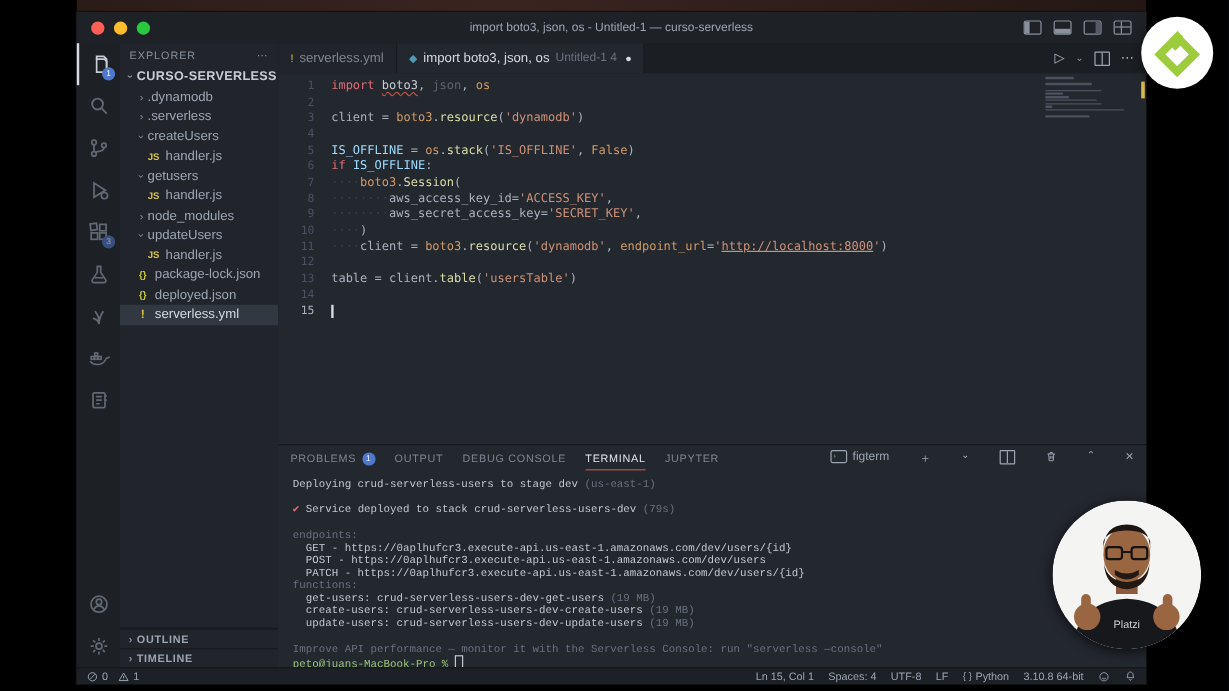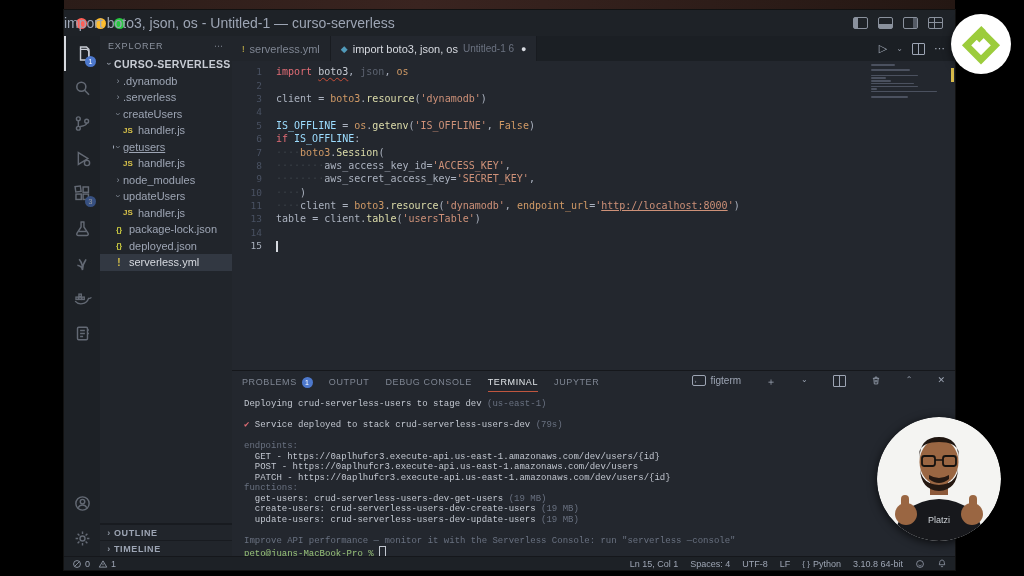--- a/index.html
+++ b/index.html
@@ -7,21 +7,21 @@
        font-family:"Liberation Sans",sans-serif;-webkit-font-smoothing:antialiased;}
   .wallpaper{position:absolute;left:64px;top:0;width:891px;height:12px;
              background:linear-gradient(90deg,#2b1c18,#3a2420 40%,#241713);}
   .vscode{position:absolute;left:64px;top:10px;width:891px;height:560px;background:#21252b;
           display:flex;flex-direction:column;box-shadow:0 0 0 1px #111;}
   
   .titlebar{height:26px;background:#1e2227;display:flex;align-items:center;position:relative;flex:0 0 auto;}
   .lights{display:flex;gap:8px;padding-left:12px;}
   .light{width:11px;height:11px;border-radius:50%;}
   .l-red{background:#ff5f57}.l-yellow{background:#febc2e}.l-green{background:#28c840}
-  .titletext{position:absolute;left:0;right:0;font-size:14px;color:#9da5b4;pointer-events:none;}
+  .titletext{position:absolute;left:0;right:0;text-align:center;font-size:10px;color:#9da5b4;pointer-events:none;}
   .tb-icons{margin-left:auto;display:flex;gap:10px;padding-right:12px;align-items:center;}
   .layic{width:13px;height:10px;border:1px solid #8a919d;border-radius:2px;position:relative;display:inline-block;}
   .layic.fill-left::before{content:"";position:absolute;left:0;top:0;bottom:0;width:4px;background:#8a919d;}
   .layic.fill-bottom::before{content:"";position:absolute;left:0;right:0;bottom:0;height:4px;background:#8a919d;}
   .layic.fill-right::before{content:"";position:absolute;right:0;top:0;bottom:0;width:4px;background:#555b66;}
   .layic.grid::before{content:"";position:absolute;left:5px;top:0;bottom:0;width:1px;background:#8a919d;}
   .layic.grid::after{content:"";position:absolute;left:0;right:0;top:4px;height:1px;background:#8a919d;}
   
   .main{flex:1;display:flex;min-height:0;}
   .activitybar{width:36px;background:#1d2126;display:flex;flex-direction:column;align-items:center;flex:0 0 auto;}
@@ -246,21 +246,21 @@
             <span>.serverless</span>
           </div>
           <div class="trow" style="padding-left: 13px;">
             <span class="chev exp">›</span>
             <span>createUsers</span>
           </div>
           <div class="trow" style="padding-left: 22px;">
             <span class="ficon js">JS</span>
             <span>handler.js</span>
           </div>
-          <div class="trow" style="padding-left: 13px; text-decoration: underline;">
+          <div class="trow" style="padding-left: 13px;">
             <span class="chev exp">›</span>
             <span>getusers</span>
           </div>
           <div class="trow" style="padding-left: 22px;">
             <span class="ficon js">JS</span>
             <span>handler.js</span>
           </div>
           <div class="trow" style="padding-left: 13px;">
             <span class="chev">›</span>
             <span>node_modules</span>
@@ -301,45 +301,46 @@
     <div class="egroup">
       <div class="tabsrow">
         <div id="tabs-host" style="display:flex;">
             <div class="tab">
               <span class="ticon" style="color: rgb(216, 194, 74);">!</span>
               <span>serverless.yml</span>
             </div>
             <div class="tab active">
               <span class="ticon" style="color: rgb(81, 154, 186);">◆</span>
               <span>import boto3, json, os</span>
-              <span class="sub">Untitled-1 6</span>
+              <span class="sub">Untitled-1 4</span>
               <span class="dirty">●</span>
             </div>
           </div>
         <div class="ed-actions">
           <span>▷</span>
           <span class="small">⌄</span>
           <span class="splitic"></span>
           <span>⋯</span>
         </div>
       </div>
 
       <div class="editor">
         <div class="codelines">
             <div class="cl"><span class="num">1</span><span class="code"><span class="tk-k">import </span><span class="tk-n">boto3</span><span class="tk-w">, </span><span class="tk-d">json</span><span class="tk-w">, </span><span class="tk-o">os</span></span></div>
             <div class="cl"><span class="num">2</span><span class="code"></span></div>
             <div class="cl"><span class="num">3</span><span class="code"><span class="tk-w">client </span><span class="tk-w">= </span><span class="tk-o">boto3</span><span class="tk-w">.</span><span class="tk-f">resource</span><span class="tk-w">(</span><span class="tk-s">'dynamodb'</span><span class="tk-w">)</span></span></div>
             <div class="cl"><span class="num">4</span><span class="code"></span></div>
-            <div class="cl"><span class="num">5</span><span class="code"><span class="tk-v">IS_OFFLINE</span><span class="tk-w"> = </span><span class="tk-o">os</span><span class="tk-w">.</span><span class="tk-f">getenv</span><span class="tk-w">(</span><span class="tk-s">'IS_OFFLINE'</span><span class="tk-w">, </span><span class="tk-o">False</span><span class="tk-w">)</span></span></div>
+            <div class="cl"><span class="num">5</span><span class="code"><span class="tk-v">IS_OFFLINE</span><span class="tk-w"> = </span><span class="tk-o">os</span><span class="tk-w">.</span><span class="tk-f">stack</span><span class="tk-w">(</span><span class="tk-s">'IS_OFFLINE'</span><span class="tk-w">, </span><span class="tk-o">False</span><span class="tk-w">)</span></span></div>
             <div class="cl"><span class="num">6</span><span class="code"><span class="tk-k">if </span><span class="tk-v">IS_OFFLINE</span><span class="tk-w">:</span></span></div>
             <div class="cl"><span class="num">7</span><span class="code"><span class="tk-ws">····</span><span class="tk-o">boto3</span><span class="tk-w">.</span><span class="tk-f">Session</span><span class="tk-w">(</span></span></div>
             <div class="cl"><span class="num">8</span><span class="code"><span class="tk-ws">········</span><span class="tk-w">aws_access_key_id</span><span class="tk-w">=</span><span class="tk-s">'ACCESS_KEY'</span><span class="tk-w">,</span></span></div>
             <div class="cl"><span class="num">9</span><span class="code"><span class="tk-ws">········</span><span class="tk-w">aws_secret_access_key</span><span class="tk-w">=</span><span class="tk-s">'SECRET_KEY'</span><span class="tk-w">,</span></span></div>
             <div class="cl"><span class="num">10</span><span class="code"><span class="tk-ws">····</span><span class="tk-w">)</span></span></div>
             <div class="cl"><span class="num">11</span><span class="code"><span class="tk-ws">····</span><span class="tk-w">client</span><span class="tk-w"> = </span><span class="tk-o">boto3</span><span class="tk-w">.</span><span class="tk-f">resource</span><span class="tk-w">(</span><span class="tk-s">'dynamodb'</span><span class="tk-w">, </span><span class="tk-o">endpoint_url</span><span class="tk-w">=</span><span class="tk-s">'</span><span class="tk-u">http://localhost:8000</span><span class="tk-s">'</span><span class="tk-w">)</span></span></div>
+            <div class="cl"><span class="num">12</span><span class="code"></span></div>
             <div class="cl"><span class="num">13</span><span class="code"><span class="tk-w">table</span><span class="tk-w"> = </span><span class="tk-w">client</span><span class="tk-w">.</span><span class="tk-f">table</span><span class="tk-w">(</span><span class="tk-s">'usersTable'</span><span class="tk-w">)</span></span></div>
             <div class="cl"><span class="num">14</span><span class="code"></span></div>
             <div class="cl cur"><span class="num">15</span><span class="code"><span class="cursor"></span></span></div>
           </div>
         <div class="minimap">
             <i style="width: 24.2px;"></i>
             <i style="width: 0px; background: transparent;"></i>
             <i style="width: 38.5px;"></i>
             <i style="width: 0px; background: transparent;"></i>
             <i style="width: 47.3px;"></i>

